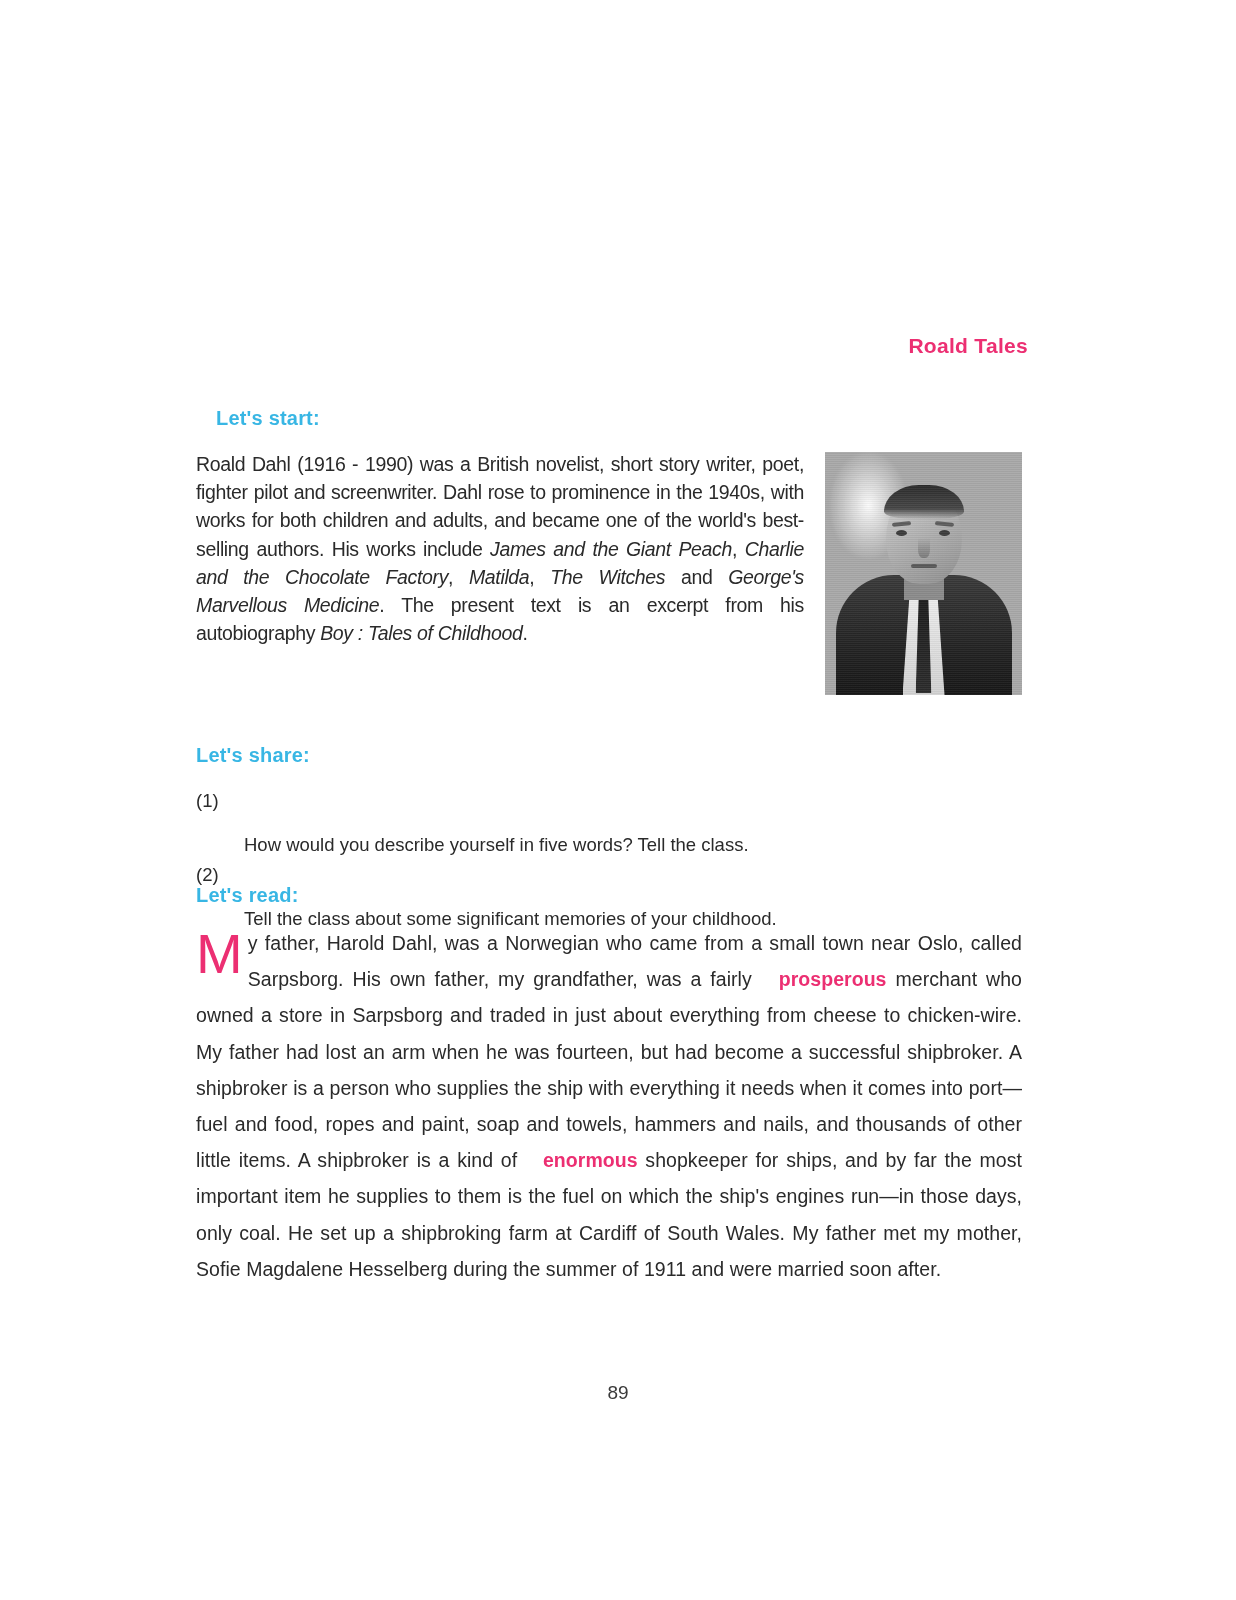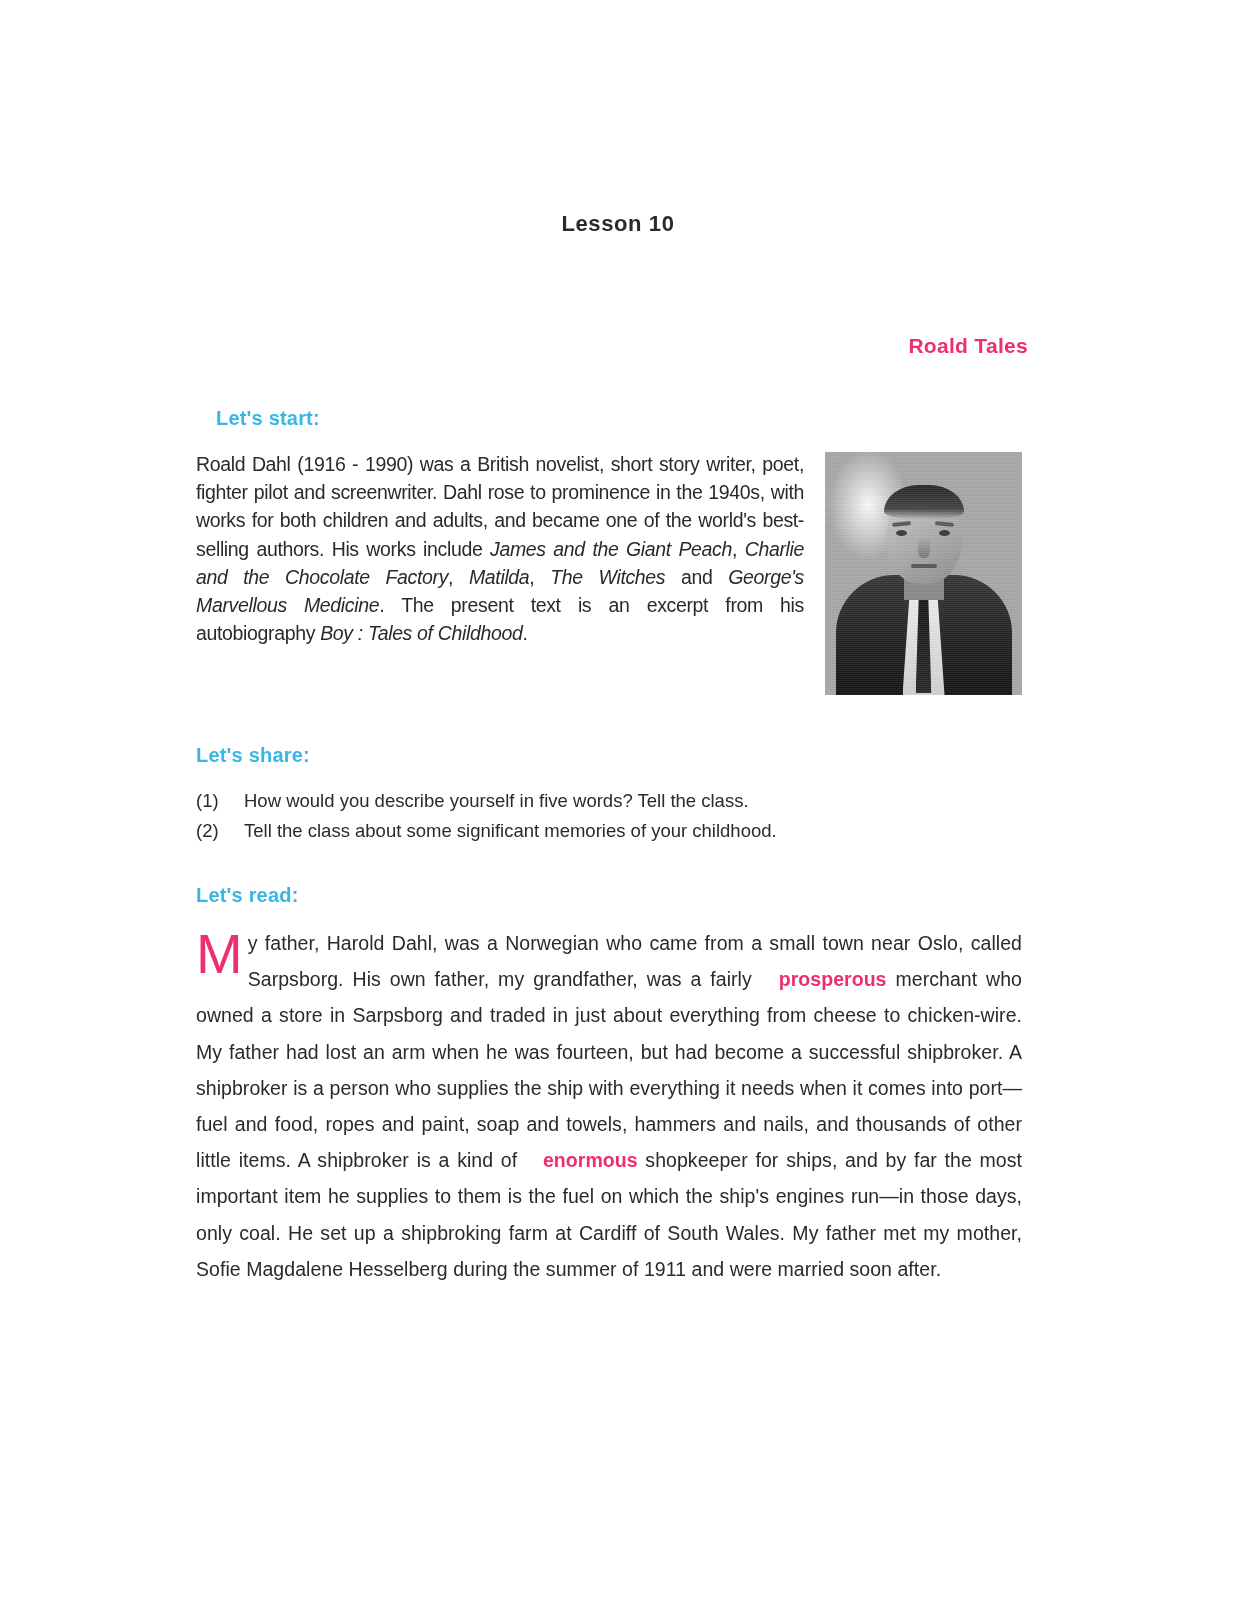--- a/index.html
+++ b/index.html
@@ -120,21 +120,21 @@
     color: #2a2a2a;
   }
   .share-item {
     display: flex;
     align-items: flex-start;
   }
   .share-num {
     width: 48px;
     flex: 0 0 48px;
   }
-  .share-txt { flex: 1 1 auto; }
+  .share-txt { flex: 1 1 auto; margin-top: 44px; }
 
   
   .read-body {
     position: absolute;
     left: 196px;
     top: 925px;
     width: 826px;
     font-size: 19.5px;
     line-height: 36.2px;
     color: #2a2a2a;
@@ -285,21 +285,20 @@
     background-image:
       repeating-linear-gradient(0deg, rgba(255,255,255,0.05) 0 1px, rgba(0,0,0,0.04) 1px 2px);
     pointer-events: none;
   }
 </style>
 </head>
 <body>
 
 <div class="page">
 
-  <div class="lesson-no">Lesson 10</div>
 
 
   <div class="author-byline">Roald Tales</div>
 
   <div class="sec-head" id="head-start">Let's start:</div>
 
   <div class="intro-wrap">
     <div class="intro-photo">
       <div class="ph-bg"></div>
       <div class="ph-torso"></div>
@@ -331,14 +330,15 @@
         <span class="share-txt">Tell the class about some significant memories of your childhood.</span>
       </div>
     </div>
 
   <div class="sec-head" id="head-read">Let's read:</div>
 
   <div class="read-body">
     <span class="dropcap">M</span><span><span>y father, Harold Dahl, was a Norwegian who came from a small town near Oslo, called Sarpsborg. His own father, my grandfather, was a fairly </span><span class="hl">prosperous</span><span> merchant who owned a store in Sarpsborg and traded in just about everything from cheese to chicken-wire. My father had lost an arm when he was fourteen, but had become a successful shipbroker. A shipbroker is a person who supplies the ship with everything it needs when it comes into port—fuel and food, ropes and paint, soap and towels, hammers and nails, and thousands of other little items. A shipbroker is a kind of </span><span class="hl">enormous</span><span> shopkeeper for ships, and by far the most important item he supplies to them is the fuel on which the ship's engines run—in those days, only coal. He set up a shipbroking farm at Cardiff of South Wales. My father met my mother, Sofie Magdalene Hesselberg during the summer of 1911 and were married soon after.</span></span>
   </div>
 
+  <div class="page-num">89</div>
 
 </div>
 
 </body></html>

